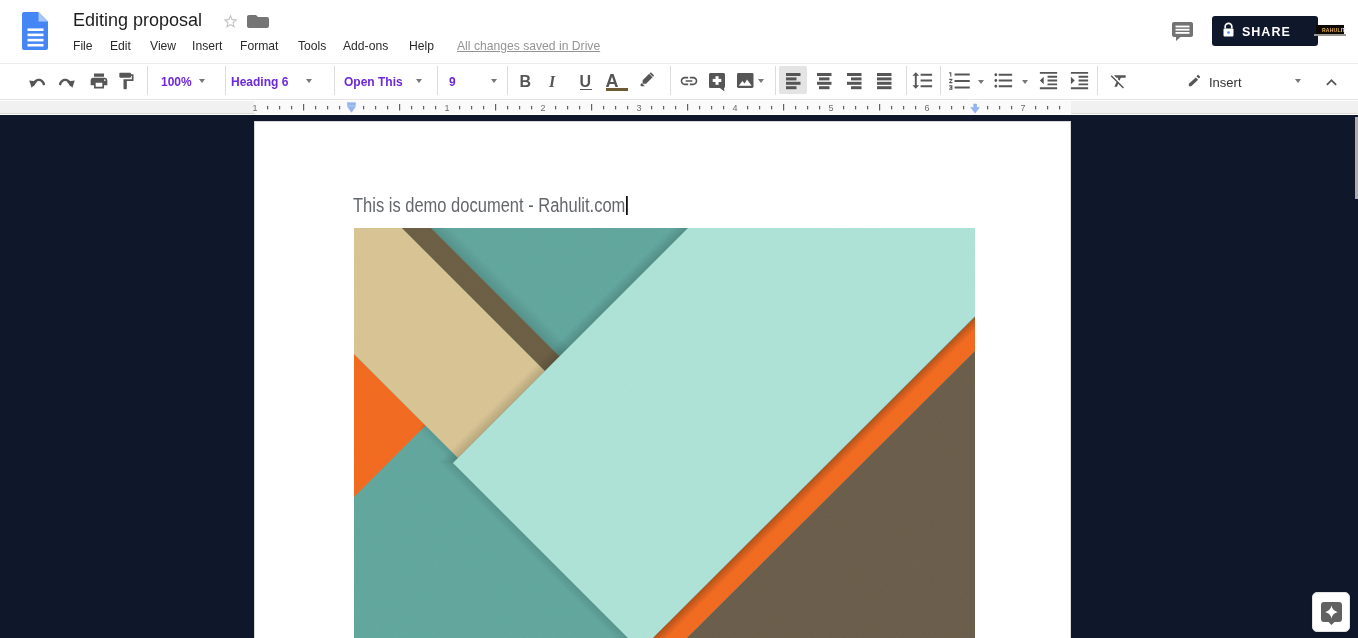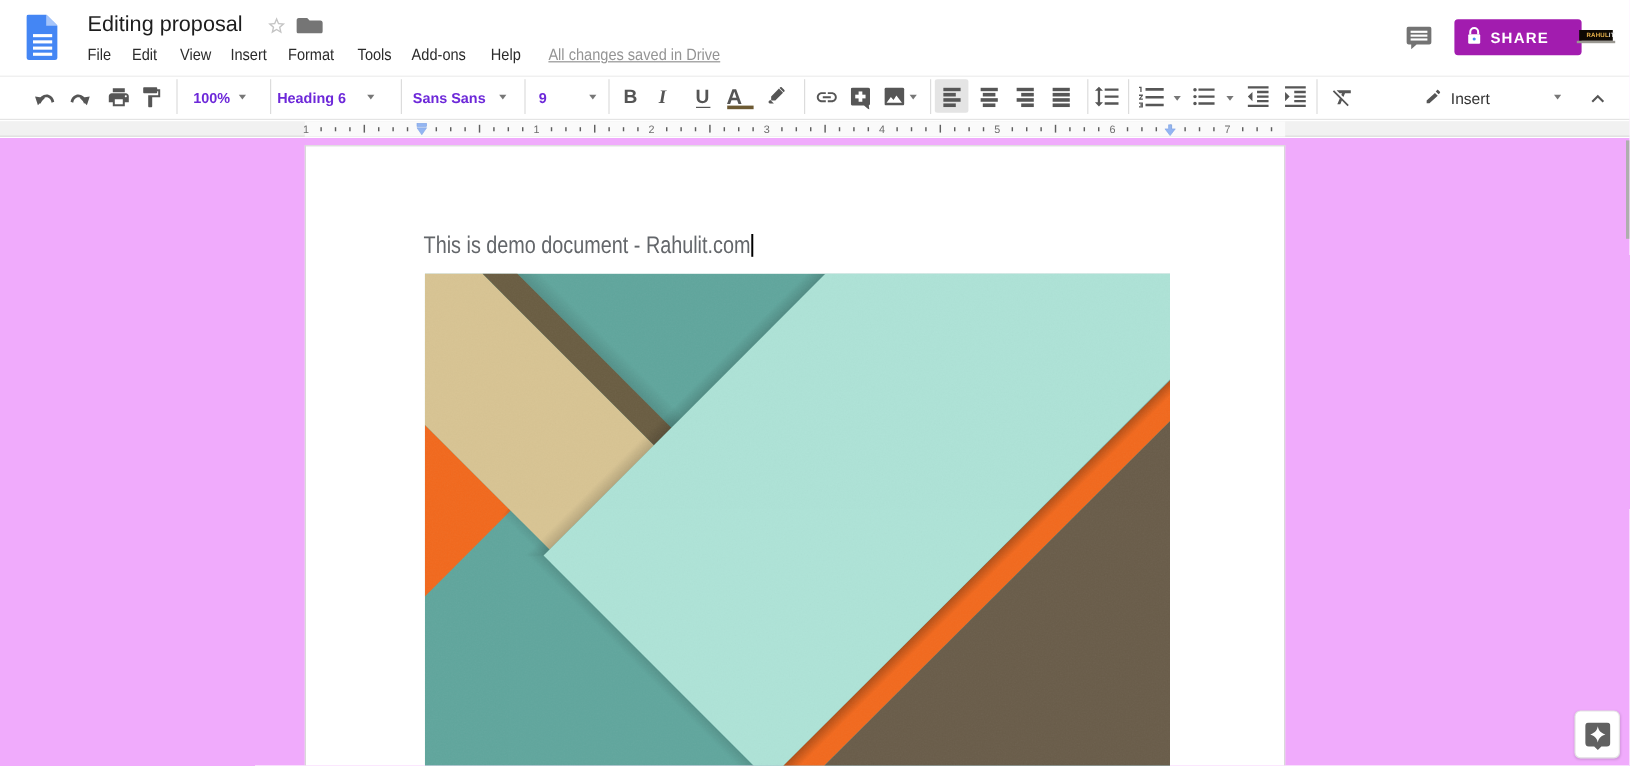--- a/index.html
+++ b/index.html
@@ -4,21 +4,21 @@
 html,body{width:1358px;height:638px;overflow:hidden;font-family:"Liberation Sans",sans-serif;background:#fff;position:relative}
 .abs{position:absolute}
 #topbar{position:absolute;left:0;top:0;width:1358px;height:63px;background:#fff}
 #title{position:absolute;left:73px;top:10px;font-size:18px;color:#1d1d1d}
 .menu{position:absolute;top:38px;font-size:13.5px;color:#2b2b2b;transform:scaleX(0.9);transform-origin:0 0;white-space:nowrap}
 #toolbar{position:absolute;left:0;top:63px;width:1358px;height:37px;background:#fff;border-top:1px solid #ededed;border-bottom:1px solid #e4e4e4}
 .sep{position:absolute;top:66px;width:1px;height:29px;background:#dcdcdc}
 .tbtxt{position:absolute;font-size:12px;font-weight:bold;color:#6d28d9}
 .arr{position:absolute;width:0;height:0;border-left:3.5px solid transparent;border-right:3.5px solid transparent;border-top:4px solid #777}
 #ruler{position:absolute;left:0;top:101px;width:1358px;height:13px;background:#f1f1f1;border-bottom:1px solid #dcdcdc}
-#docarea{position:absolute;left:0;top:115px;width:1358px;height:523px;background:#f0abfc}
+#docarea{position:absolute;left:0;top:115px;width:1358px;height:523px;background:#0f172a}
 #page{position:absolute;left:254px;top:6px;width:817px;height:517px;background:#fff;border:1px solid #d9d9d9;border-bottom:none}
 #dtext{position:absolute;left:98px;top:72px;font-size:20px;color:#63666a;letter-spacing:0px;transform:scaleX(0.825);transform-origin:0 0;white-space:nowrap}
 #cursor{display:inline-block;width:2px;height:19px;background:#000;vertical-align:-3px;margin-left:1px}
 #explore{position:absolute;left:1312px;top:477px;width:38px;height:40px;background:#fff;border:1px solid #e3e3e3;border-radius:5px;box-shadow:0 1px 2px rgba(0,0,0,0.12)}
 #sbthumb{position:absolute;left:1355px;top:2px;width:3px;height:82px;background:#aeaeae}
 </style></head>
 <body>
 <div id="topbar">
   <svg class="abs" style="left:22px;top:12px" width="26" height="38" viewBox="0 0 26 38">
     <path d="M2 0 H16.5 L26 9.5 V36 a2 2 0 0 1 -2 2 H2 a2 2 0 0 1 -2 -2 V2 a2 2 0 0 1 2 -2 Z" fill="#4486f4"></path>
@@ -47,21 +47,21 @@
   <div class="menu" style="left:409px">Help</div>
   <div class="menu" style="left:457px;color:#949494;text-decoration:underline">All changes saved in Drive</div>
   <svg class="abs" style="left:1172px;top:22px" width="21" height="19" viewBox="0 0 21 19">
     <path d="M19 0H2C.9 0 0 .9 0 2v11c0 1.1.9 2 2 2h2v4l4.5-4H19c1.1 0 2-.9 2-2V2c0-1.1-.9-2-2-2z" fill="#737373"></path>
     <g fill="#fff">
         <rect x="3.5" y="3.6" width="14" height="1.8"></rect>
         <rect x="3.5" y="6.8" width="14" height="1.8"></rect>
         <rect x="3.5" y="10" width="14" height="1.8"></rect>
       </g>
   </svg>
-  <div class="abs" style="left:1212px;top:16px;width:106px;height:30px;background:#a21caf;border-radius:3px">
+  <div class="abs" style="left:1212px;top:16px;width:106px;height:30px;background:#0f172a;border-radius:3px">
     <svg class="abs" style="left:10px;top:6px" width="13" height="16" viewBox="0 0 13 16">
       <path d="M3.2 6.5V4.6a3.3 3.3 0 0 1 6.6 0v1.9" fill="none" stroke="#fff" stroke-width="1.7"></path>
       <rect x="1.5" y="6.5" width="10" height="8" rx="1" fill="#fff"></rect>
       <circle cx="6.5" cy="10.5" r="1.3" fill="#4889f4"></circle>
     </svg>
     <div class="abs" style="left:30px;top:8.5px;font-size:12.5px;font-weight:bold;color:#fff;letter-spacing:1px">SHARE</div>
   </div>
   <div class="abs" style="left:1316px;top:25px;width:28px;height:9px;background:#0d0903"></div>
   <div class="abs" style="left:1322px;top:26.5px;font-size:6px;font-weight:bold;color:#e8b24a;letter-spacing:0.2px"><span style="transform:scale(0.85);display:inline-block;transform-origin:0 50%">RAHUL<span style="color:#ddd">IT</span></span></div>
   <div class="abs" style="left:1314px;top:34px;width:32px;height:2px;background:#9a9892"></div>
@@ -90,21 +90,21 @@
     <div class="sep" style="left:507px"></div>
     <div class="sep" style="left:670px"></div>
     <div class="sep" style="left:775px"></div>
     <div class="sep" style="left:906px"></div>
     <div class="sep" style="left:940px"></div>
     <div class="sep" style="left:1097px"></div>
     <div class="tbtxt" style="left:161px;top:75px">100%</div>
     <div class="arr" style="left:199px;top:79px"></div>
     <div class="tbtxt" style="left:231px;top:75px">Heading 6</div>
     <div class="arr" style="left:306px;top:79px"></div>
-    <div class="tbtxt" style="left:344px;top:75px">Sans Sans</div>
+    <div class="tbtxt" style="left:344px;top:75px">Open This</div>
     <div class="arr" style="left:416px;top:79px"></div>
     <div class="tbtxt" style="left:449px;top:75px">9</div>
     <div class="arr" style="left:491px;top:79px"></div>
     <div class="abs" style="left:519.5px;top:74px;font-size:16px;line-height:16px;font-weight:bold;color:#555">B</div>
     <div class="abs" style="left:549px;top:74px;font-size:16px;line-height:16px;font-weight:bold;font-style:italic;color:#555;font-family:'Liberation Serif',serif">I</div>
     <div class="abs" style="left:579.5px;top:74px;font-size:16px;line-height:16px;font-weight:bold;color:#555">U</div>
     <div class="abs" style="left:580px;top:88.6px;width:12px;height:1.6px;background:#555"></div>
     <div class="abs" style="left:605.5px;top:71.5px;font-size:18px;line-height:18px;font-weight:bold;color:#555">A</div>
     <div class="abs" style="left:606px;top:87.7px;width:22px;height:3.3px;background:#6d5a33"></div>
     <svg class="abs" style="left:638px;top:71px" width="19" height="19" viewBox="0 0 24 24">

